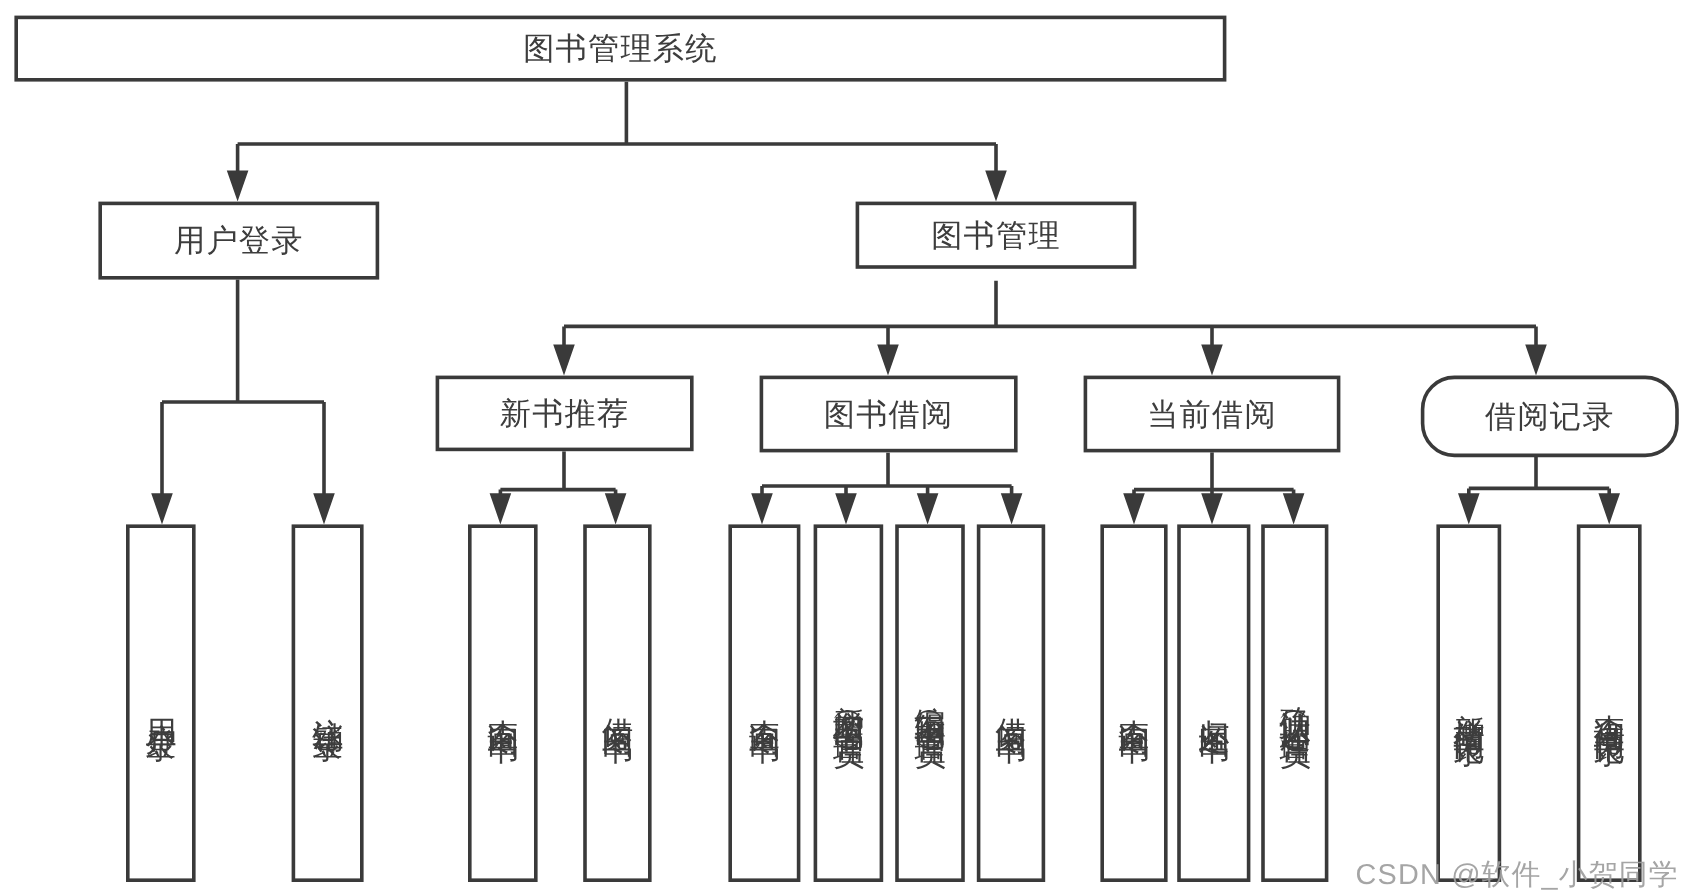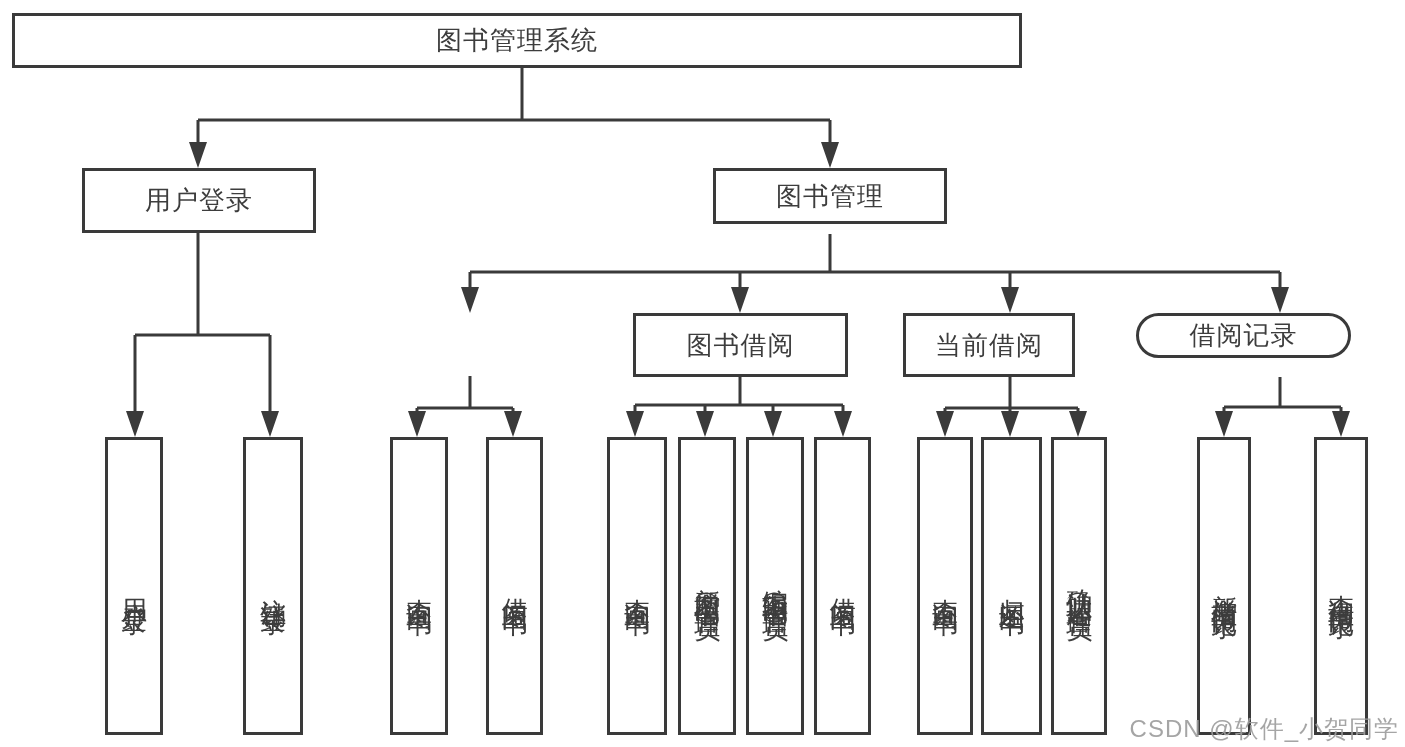--- a/index.html
+++ b/index.html
@@ -86,23 +86,24 @@
       M1069 411 L1087 411 L1078 437 Z
       M1215 411 L1233 411 L1224 437 Z
       M1332 411 L1350 411 L1341 437 Z"></path>
   </svg>
 
   <div class="node hnode" style="left:12px;top:13px;width:1010px;height:55px;">图书管理系统</div>
 
   <div class="node hnode" style="left:82px;top:168px;width:234px;height:65px;">用户登录</div>
   <div class="node hnode" style="left:713px;top:168px;width:234px;height:56px;">图书管理</div>
 
+  <div class="node hnode" style="left:363px;top:313px;width:215px;height:63px;">新书推荐</div>
   <div class="node hnode" style="left:633px;top:313px;width:215px;height:64px;font-family:Liberation Mono, monospace;">图书借阅</div>
-  <div class="node hnode" style="left:903px;top:313px;width:172px;height:64px;">当前借阅</div>
-  <div class="node hnode" style="left:1136px;top:313px;width:215px;height:45px;border-radius:28px;">借阅记录</div>
+  <div class="node hnode" style="left:903px;top:313px;width:214px;height:64px;">当前借阅</div>
+  <div class="node hnode" style="left:1184px;top:313px;width:215px;height:68px;border-radius:28px;">借阅记录</div>
 
   <div class="node vnode" style="left:105px;width:58px;">用户登录</div>
   <div class="node vnode" style="left:243px;width:60px;">注销登录</div>
 
   <div class="node vnode" style="left:390px;width:58px;">查询图书</div>
   <div class="node vnode" style="left:486px;width:57px;">借阅图书</div>
 
   <div class="node vnode" style="left:607px;width:60px;">查询图书</div>
   <div class="node vnode" style="left:678px;width:58px;">新增图书（管理员）</div>
   <div class="node vnode" style="left:746px;width:58px;">编辑图书（管理员）</div>

